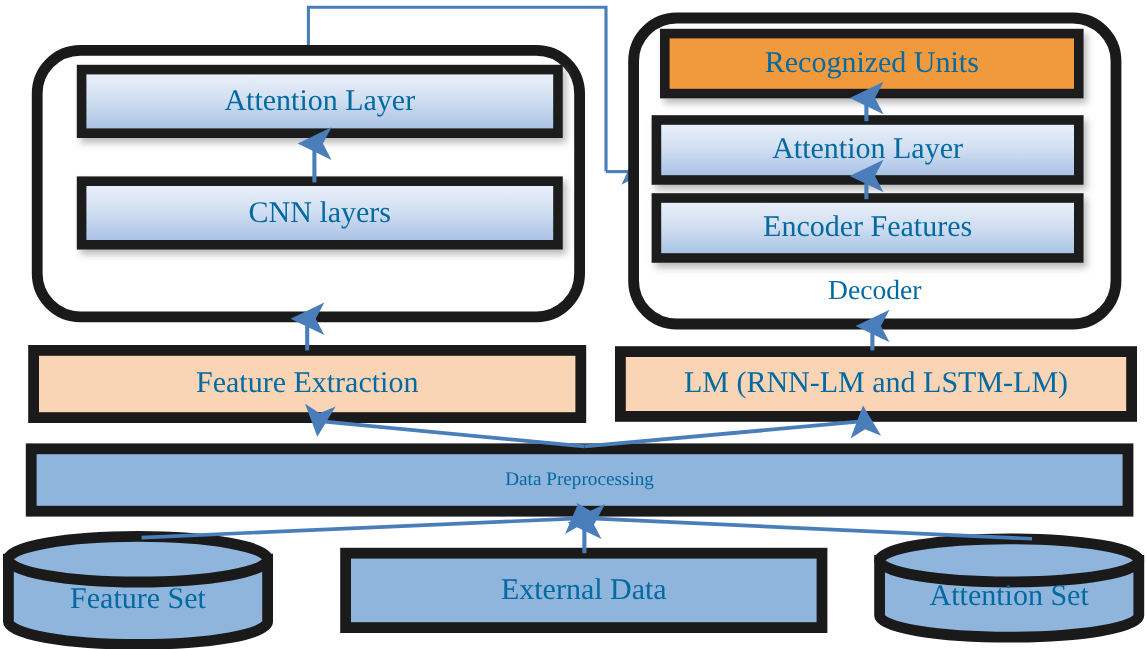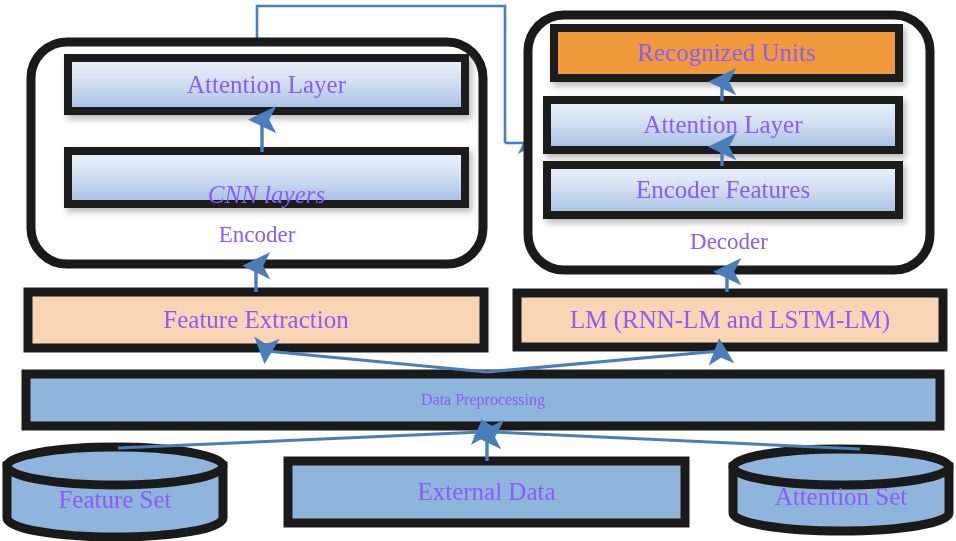--- a/index.html
+++ b/index.html
@@ -7,21 +7,21 @@
     position:relative;
     width:956px;height:541px;
     background:#ffffff;
     overflow:hidden;
     font-family:"Liberation Serif", serif;
   }
   #stage svg{position:absolute;left:0;top:0;width:956px;height:541px;}
   .lbl{
     position:absolute;
     display:flex;align-items:center;justify-content:center;
-    color:#8b5cf6;
+    color:#0369a1;
     font-family:"Liberation Serif", serif;
     white-space:nowrap;
     pointer-events:none;
     text-align:center;
   }
   .node-label{font-size:25px;}
   .group-label{font-size:23px;}
   .store-label{font-size:25px;}
   .wide-label{font-size:16px;}
 </style>
@@ -117,23 +117,22 @@
       <ellipse cx="841" cy="467" rx="108" ry="18" fill="#8FB5DC" stroke="#1a1a1a" stroke-width="9"></ellipse>
     </g>
 
     <path d="M118,448 L482,432" fill="none" stroke="#4A7EBB" stroke-width="3.0" marker-end="url(#arrowBlue)"></path>
     <path d="M860,449 L492,432" fill="none" stroke="#4A7EBB" stroke-width="3.0" marker-end="url(#arrowBlue)"></path>
     <path d="M487,461 L487,436" fill="none" stroke="#4A7EBB" stroke-width="3.4" marker-end="url(#arrowBlue)"></path>
   </svg>
 
   <div class="lbl node-label" style="left:68px;top:58px;width:397px;height:53px;">Attention Layer</div>
 
-  <div class="lbl node-label" style="left:68px;top:168px;width:397px;height:53px;font-style:italic;">CNN layers</div>
+  <div class="lbl node-label" style="left:68px;top:151px;width:397px;height:53px;">CNN layers</div>
 
-  <div class="lbl group-label" style="left:31px;top:215px;width:452px;height:40px;">Encoder</div>
 
   <div class="lbl node-label" style="left:554px;top:28px;width:345px;height:50px;">Recognized Units</div>
 
   <div class="lbl node-label" style="left:547px;top:100px;width:352px;height:50px;">Attention Layer</div>
 
   <div class="lbl group-label" style="left:528px;top:222px;width:402px;height:40px;">Decoder</div>
 
   <div class="lbl node-label" style="left:547px;top:165px;width:352px;height:50px;">Encoder Features</div>
 
   <div class="lbl node-label" style="left:28px;top:292px;width:456px;height:56px;">Feature Extraction</div>

